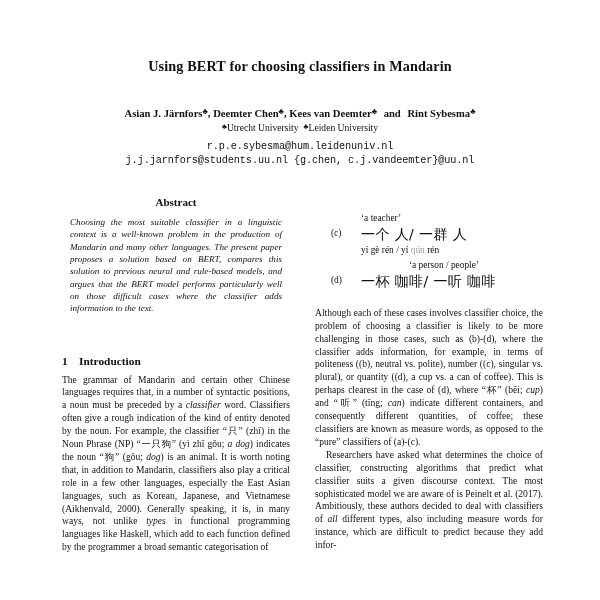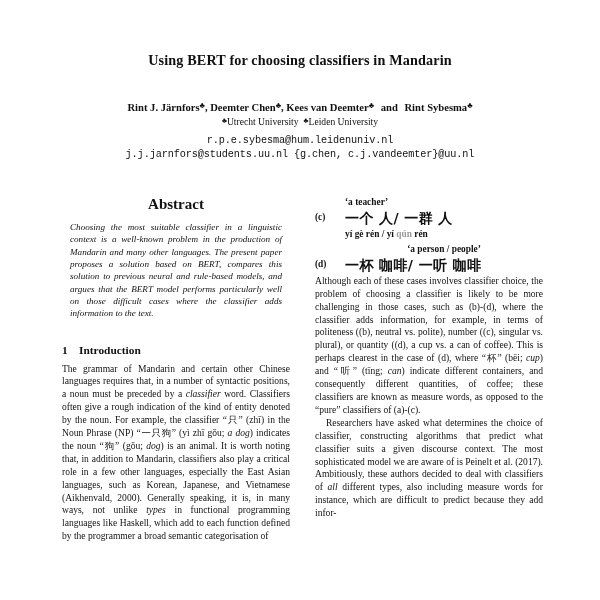--- a/index.html
+++ b/index.html
@@ -13,21 +13,21 @@
     overflow: hidden;
     font-family: "Liberation Serif", "DejaVu Serif", serif;
     color: #111111;
   }
   .page {
     position: relative;
     width: 600px;
     height: 600px;
     background: #ffffff;
     box-sizing: border-box;
-    padding: 0;
+    padding: 6px;
   }
 
   
   .title-block {
     padding-top: 52px;
     text-align: center;
   }
   .paper-title {
     font-size: 14.2px;
     font-weight: bold;
@@ -77,37 +77,37 @@
     display: flex;
     gap: 25px;
   }
   .col {
     width: 228px;
     flex: 0 0 228px;
   }
 
   .abstract-head {
     text-align: center;
-    font-size: 15px;
+    font-size: 11px;
     font-weight: bold;
     margin: 0 0 8px 0;
   }
   .abstract-body {
     font-size: 9.15px;
     line-height: 1.345;
     text-align: justify;
     margin: 0 8px 0 8px;
     hyphens: manual;
     font-style: italic;
   }
 
   .section-head {
     font-size: 11.4px;
     font-weight: bold;
-    margin: 24px 0 7px 0;
+    margin: 40px 0 7px 0;
   }
   .section-head .num {
     display: inline-block;
     width: 17px;
   }
 
   p.body {
     font-size: 9.55px;
     line-height: 1.352;
     text-align: justify;
@@ -117,23 +117,22 @@
 
   i, .it { font-style: italic; }
   .han {
     font-family: "DejaVu Sans", sans-serif;
     font-style: normal;
     font-size: 9.4px;
   }
 
   
   .examples {
-    margin: 0;
+    margin: 16px;
     padding: 0;
-    font-weight: bold;
   }
   .ex-gloss-top {
     font-size: 9.4px;
     line-height: 1.33;
     margin: 0 0 1px 30px;
   }
   .ex-row {
     display: flex;
     align-items: flex-start;
     margin-top: 0px;
@@ -168,21 +167,21 @@
 </style>
 </head>
 <body>
 
 <div class="page">
 
   <div class="title-block">
     <h1 class="paper-title">Using BERT for choosing classifiers in Mandarin</h1>
 
     <div class="authors">
-      <span>Rint J. Järnfors</span><span class="clubs">♣</span><span>,</span>
+      <span>Asian J. Järnfors</span><span class="clubs">♣</span><span>,</span>
       <span>Deemter Chen</span><span class="clubs">♣</span><span>,</span>
       <span>Kees van Deemter</span><span class="clubs">♣</span>
       <span class="and">and</span>
       <span>Rint Sybesma</span><span class="clubs">♣</span>
     </div>
 
     <div class="affiliations">
       <span class="clubs">♣</span><span>Utrecht University</span><span class="affil-gap"></span><span class="clubs">♣</span><span>Leiden University</span>
     </div>
 

